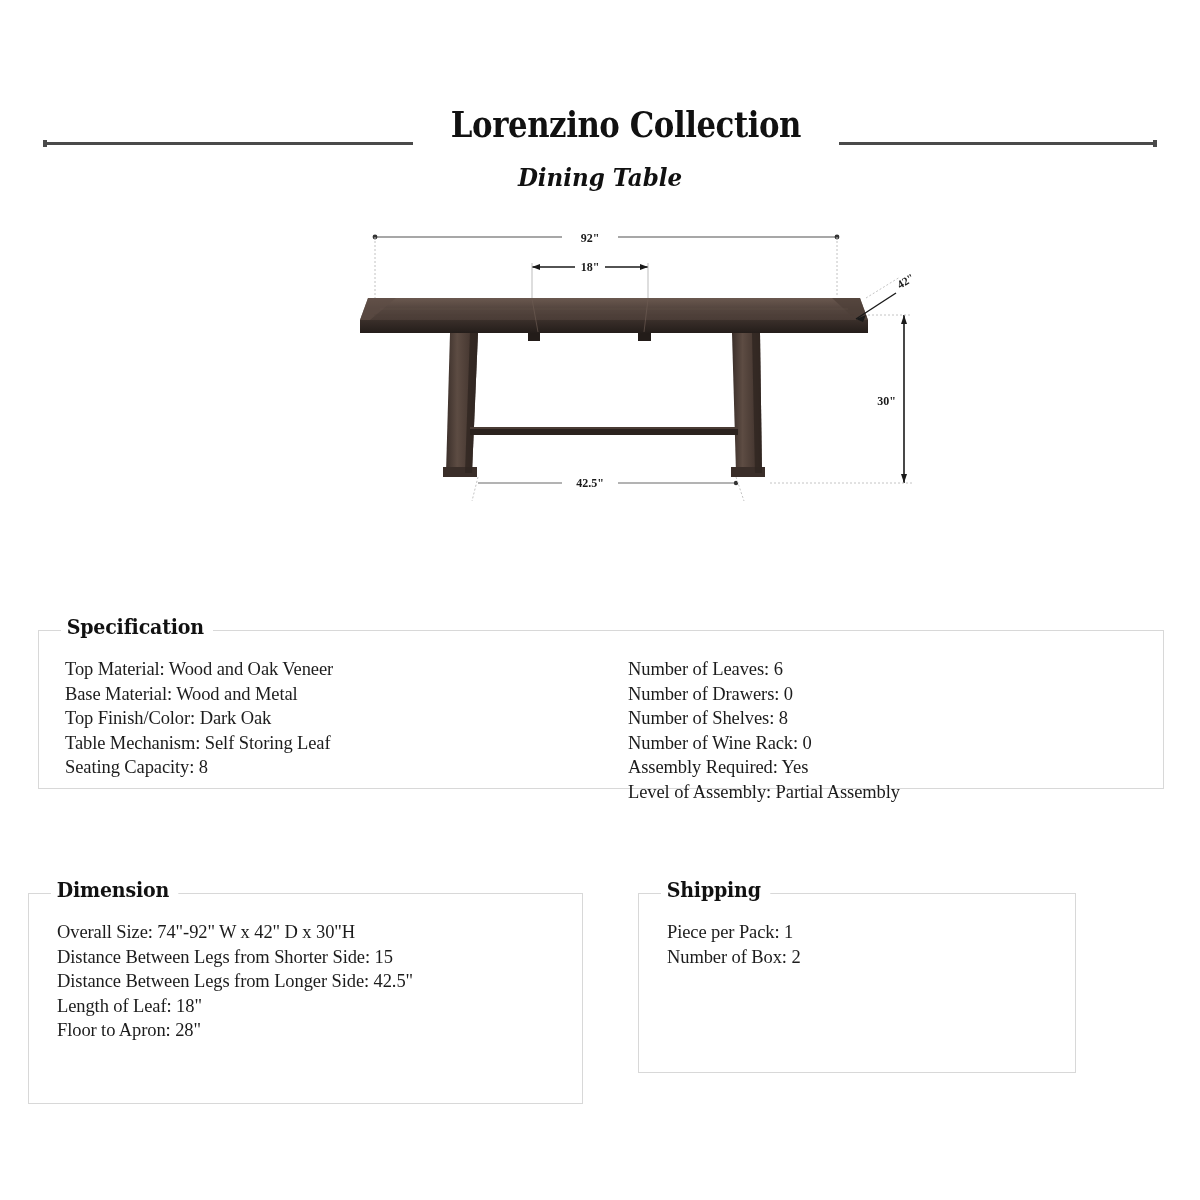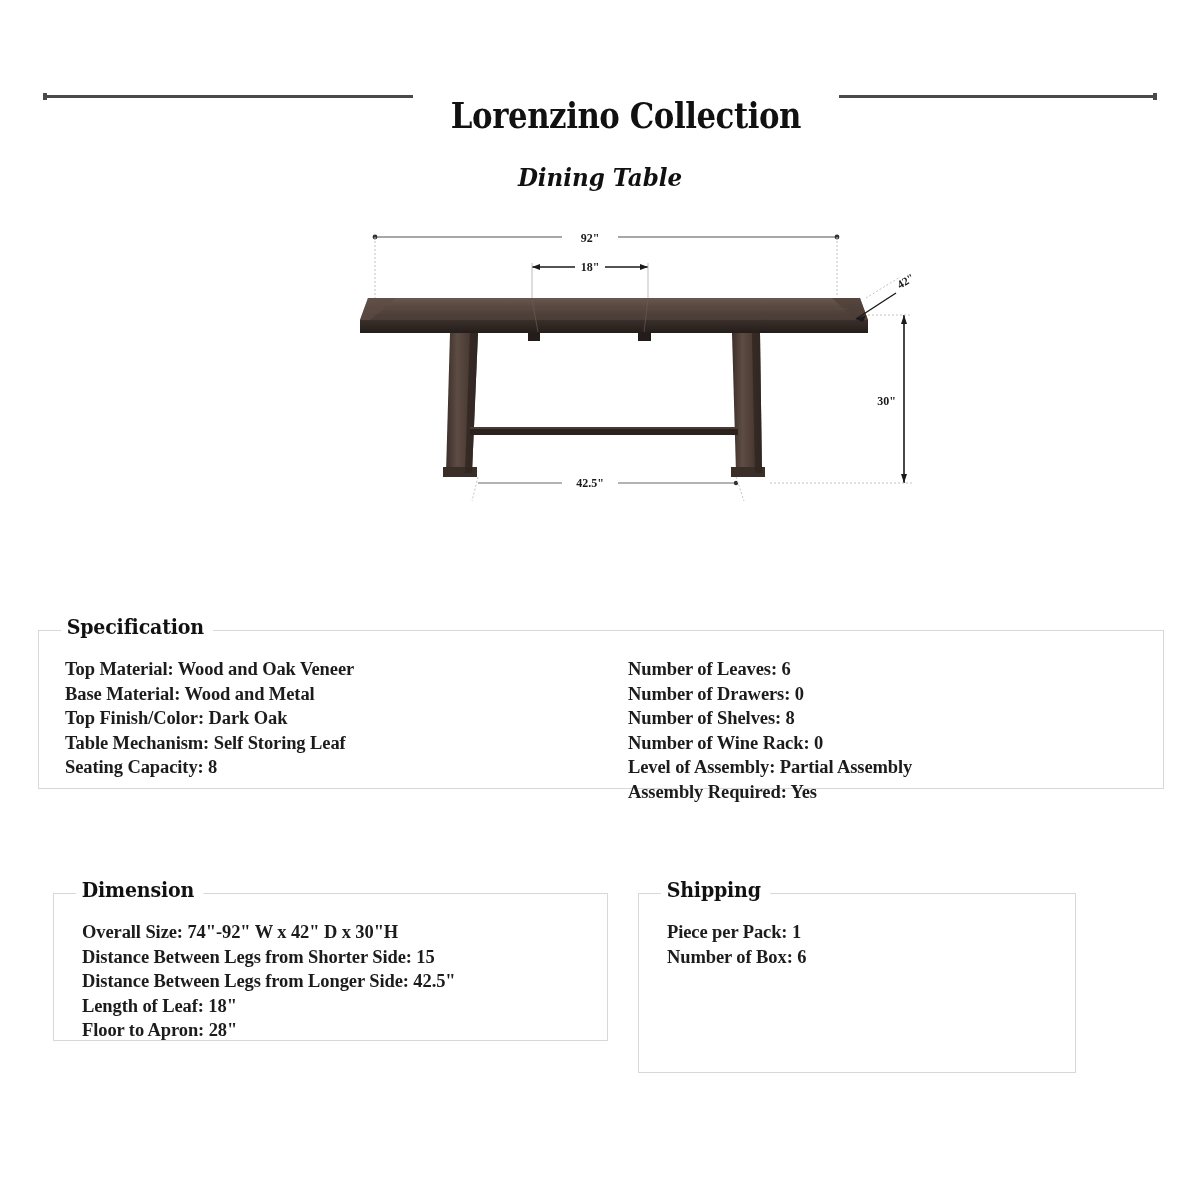--- a/index.html
+++ b/index.html
@@ -16,21 +16,21 @@
     overflow: hidden;
   }
 
   
   .header {
     position: absolute;
     left: 0; top: 95px;
     width: 1200px;
     height: 50px;
     display: flex;
-    align-items: flex-start;
+    align-items: flex-end;
     justify-content: center;
   }
   .rule {
     height: 3px;
     background: #4a4a4a;
     position: relative;
     flex: 0 0 auto;
   }
   .rule.left  { width: 370px; margin-right: 14px; }
   .rule.right { width: 318px; margin-left: 14px; }
@@ -96,32 +96,32 @@
     transform: scaleX(0.95);
     transform-origin: left center;
     white-space: nowrap;
   }
   .panel-body {
     display: flex;
     padding: 28px 0 0 26px;
     box-sizing: border-box;
     height: 100%;
   }
-  .col { flex: 1; font-weight: bold; }
+  .col { flex: 1; }
   .col.right-col { padding-left: 28px; }
   .spec-line {
     font-size: 18.5px;
     line-height: 24.5px;
     color: #1c1c1c;
     white-space: nowrap;
     letter-spacing: -0.1px;
   }
 
   #spec-panel   { left: 38px;  top: 630px;  width: 1126px; height: 159px; }
-  #dim-panel    { left: 53px;  top: 893px;  width: 555px;  height: 148px; }
+  #dim-panel    { left: 28px;  top: 893px;  width: 555px;  height: 211px; }
   #ship-panel   { left: 638px; top: 893px;  width: 438px;  height: 180px; }
 
   #spec-panel .panel-body   { padding-top: 26px; }
   #dim-panel  .panel-body,
   #ship-panel .panel-body   { padding-top: 26px; padding-left: 28px; }
 </style>
 </head>
 <body>
 
 <div class="header">
@@ -247,22 +247,22 @@
       <div class="spec-line">Base Material: Wood and Metal</div>
       <div class="spec-line">Top Finish/Color: Dark Oak</div>
       <div class="spec-line">Table Mechanism: Self Storing Leaf</div>
       <div class="spec-line">Seating Capacity: 8</div>
     </div>
     <div class="col right-col">
       <div class="spec-line">Number of Leaves: 6</div>
       <div class="spec-line">Number of Drawers: 0</div>
       <div class="spec-line">Number of Shelves: 8</div>
       <div class="spec-line">Number of Wine Rack: 0</div>
+      <div class="spec-line">Assembly Required: Yes</div>
       <div class="spec-line">Level of Assembly: Partial Assembly</div>
-      <div class="spec-line">Assembly Required: Yes</div>
     </div>
   </div>
 </div>
 
 <div class="panel" id="dim-panel">
   <div class="panel-title">Dimension</div>
   <div class="panel-body">
     <div class="col">
       <div class="spec-line">Overall Size: 74"-92" W x 42" D x 30"H</div>
       <div class="spec-line">Distance Between Legs from Shorter Side: 15</div>
@@ -271,16 +271,16 @@
       <div class="spec-line">Floor to Apron: 28"</div>
     </div>
   </div>
 </div>
 
 <div class="panel" id="ship-panel">
   <div class="panel-title">Shipping</div>
   <div class="panel-body">
     <div class="col">
       <div class="spec-line">Piece per Pack: 1</div>
-      <div class="spec-line">Number of Box: 6</div>
+      <div class="spec-line">Number of Box: 2</div>
     </div>
   </div>
 </div>
 
 </body></html>

